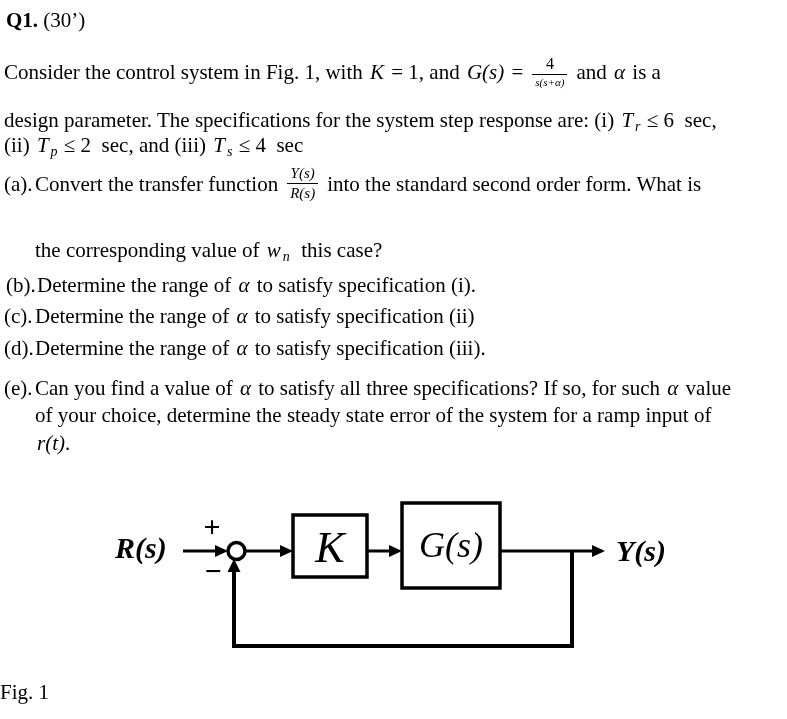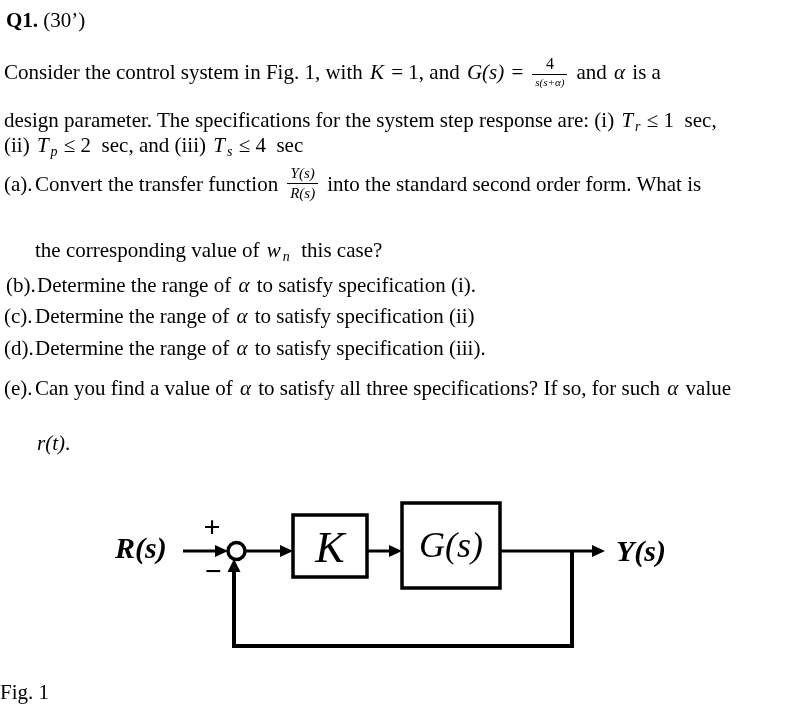--- a/index.html
+++ b/index.html
@@ -62,36 +62,37 @@
 </style>
 </head>
 <body>
 
 <div class="page">
 
   <div class="line" style="left:6px; top:8px;"><span class="bold">Q1.</span><span> (30’)</span></div>
 
   <div class="line" style="left:4px; top:58px;"><span>Consider the control system in Fig. 1, with </span><span class="mvar">K</span><span> = 1, and </span><span class="mvar">G(s)</span><span> =</span><span class="frac"><span class="fnum">4</span><span class="fden">s(s+α)</span></span><span>and </span><span class="mvar">α</span><span> is a</span></div>
 
-  <div class="line" style="left:4px; top:108px;"><span>design parameter. The specifications for the system step response are: (i) </span><span class="mvar">T</span><span class="sub">r</span><span> ≤ 1  sec,</span></div>
+  <div class="line" style="left:4px; top:108px;"><span>design parameter. The specifications for the system step response are: (i) </span><span class="mvar">T</span><span class="sub">r</span><span> ≤ 6  sec,</span></div>
 
   <div class="line" style="left:4px; top:133px;"><span>(ii) </span><span class="mvar">T</span><span class="sub">p</span><span> ≤ 2  sec, and (iii) </span><span class="mvar">T</span><span class="sub">s</span><span> ≤ 4  sec</span></div>
 
   <div class="line" style="left:4px; top:168px;"><span class="ilabel">(a).</span><span>Convert the transfer function</span><span class="frac frac-sm"><span class="fnum">Y(s)</span><span class="fden">R(s)</span></span><span>into the standard second order form. What is</span></div>
 
   <div class="line indent1" style="top:238px;"><span>the corresponding value of </span><span class="mvar">w</span><span class="sub">n</span><span>  this case?</span></div>
 
   <div class="line" style="left:6px; top:273px;"><span class="ilabel">(b).</span><span>Determine the range of </span><span class="mvar">α</span><span> to satisfy specification (i).</span></div>
 
   <div class="line" style="left:4px; top:304px;"><span class="ilabel">(c).</span><span>Determine the range of </span><span class="mvar">α</span><span> to satisfy specification (ii)</span></div>
 
   <div class="line" style="left:4px; top:376px;"><span class="ilabel">(e).</span><span>Can you find a value of </span><span class="mvar">α</span><span> to satisfy all three specifications? If so, for such </span><span class="mvar">α</span><span> value</span></div>
 
   <div class="line" style="left:4px; top:336px;"><span class="ilabel">(d).</span><span>Determine the range of </span><span class="mvar">α</span><span> to satisfy specification (iii).</span></div>
 
+  <div class="line indent1" style="top:403px;"><span>of your choice, determine the steady state error of the system for a ramp input of</span></div>
 
   <div class="line" style="left:37px; top:431px;"><span class="it">r(t)</span><span>.</span></div>
 
   <svg class="diagram" viewBox="0 490 787 180">
 
     <text x="115" y="558" class="sig">R(s)</text>
 
     <text x="212" y="537" class="pm">+</text>
 
     <text x="213" y="581" class="pm">−</text>

